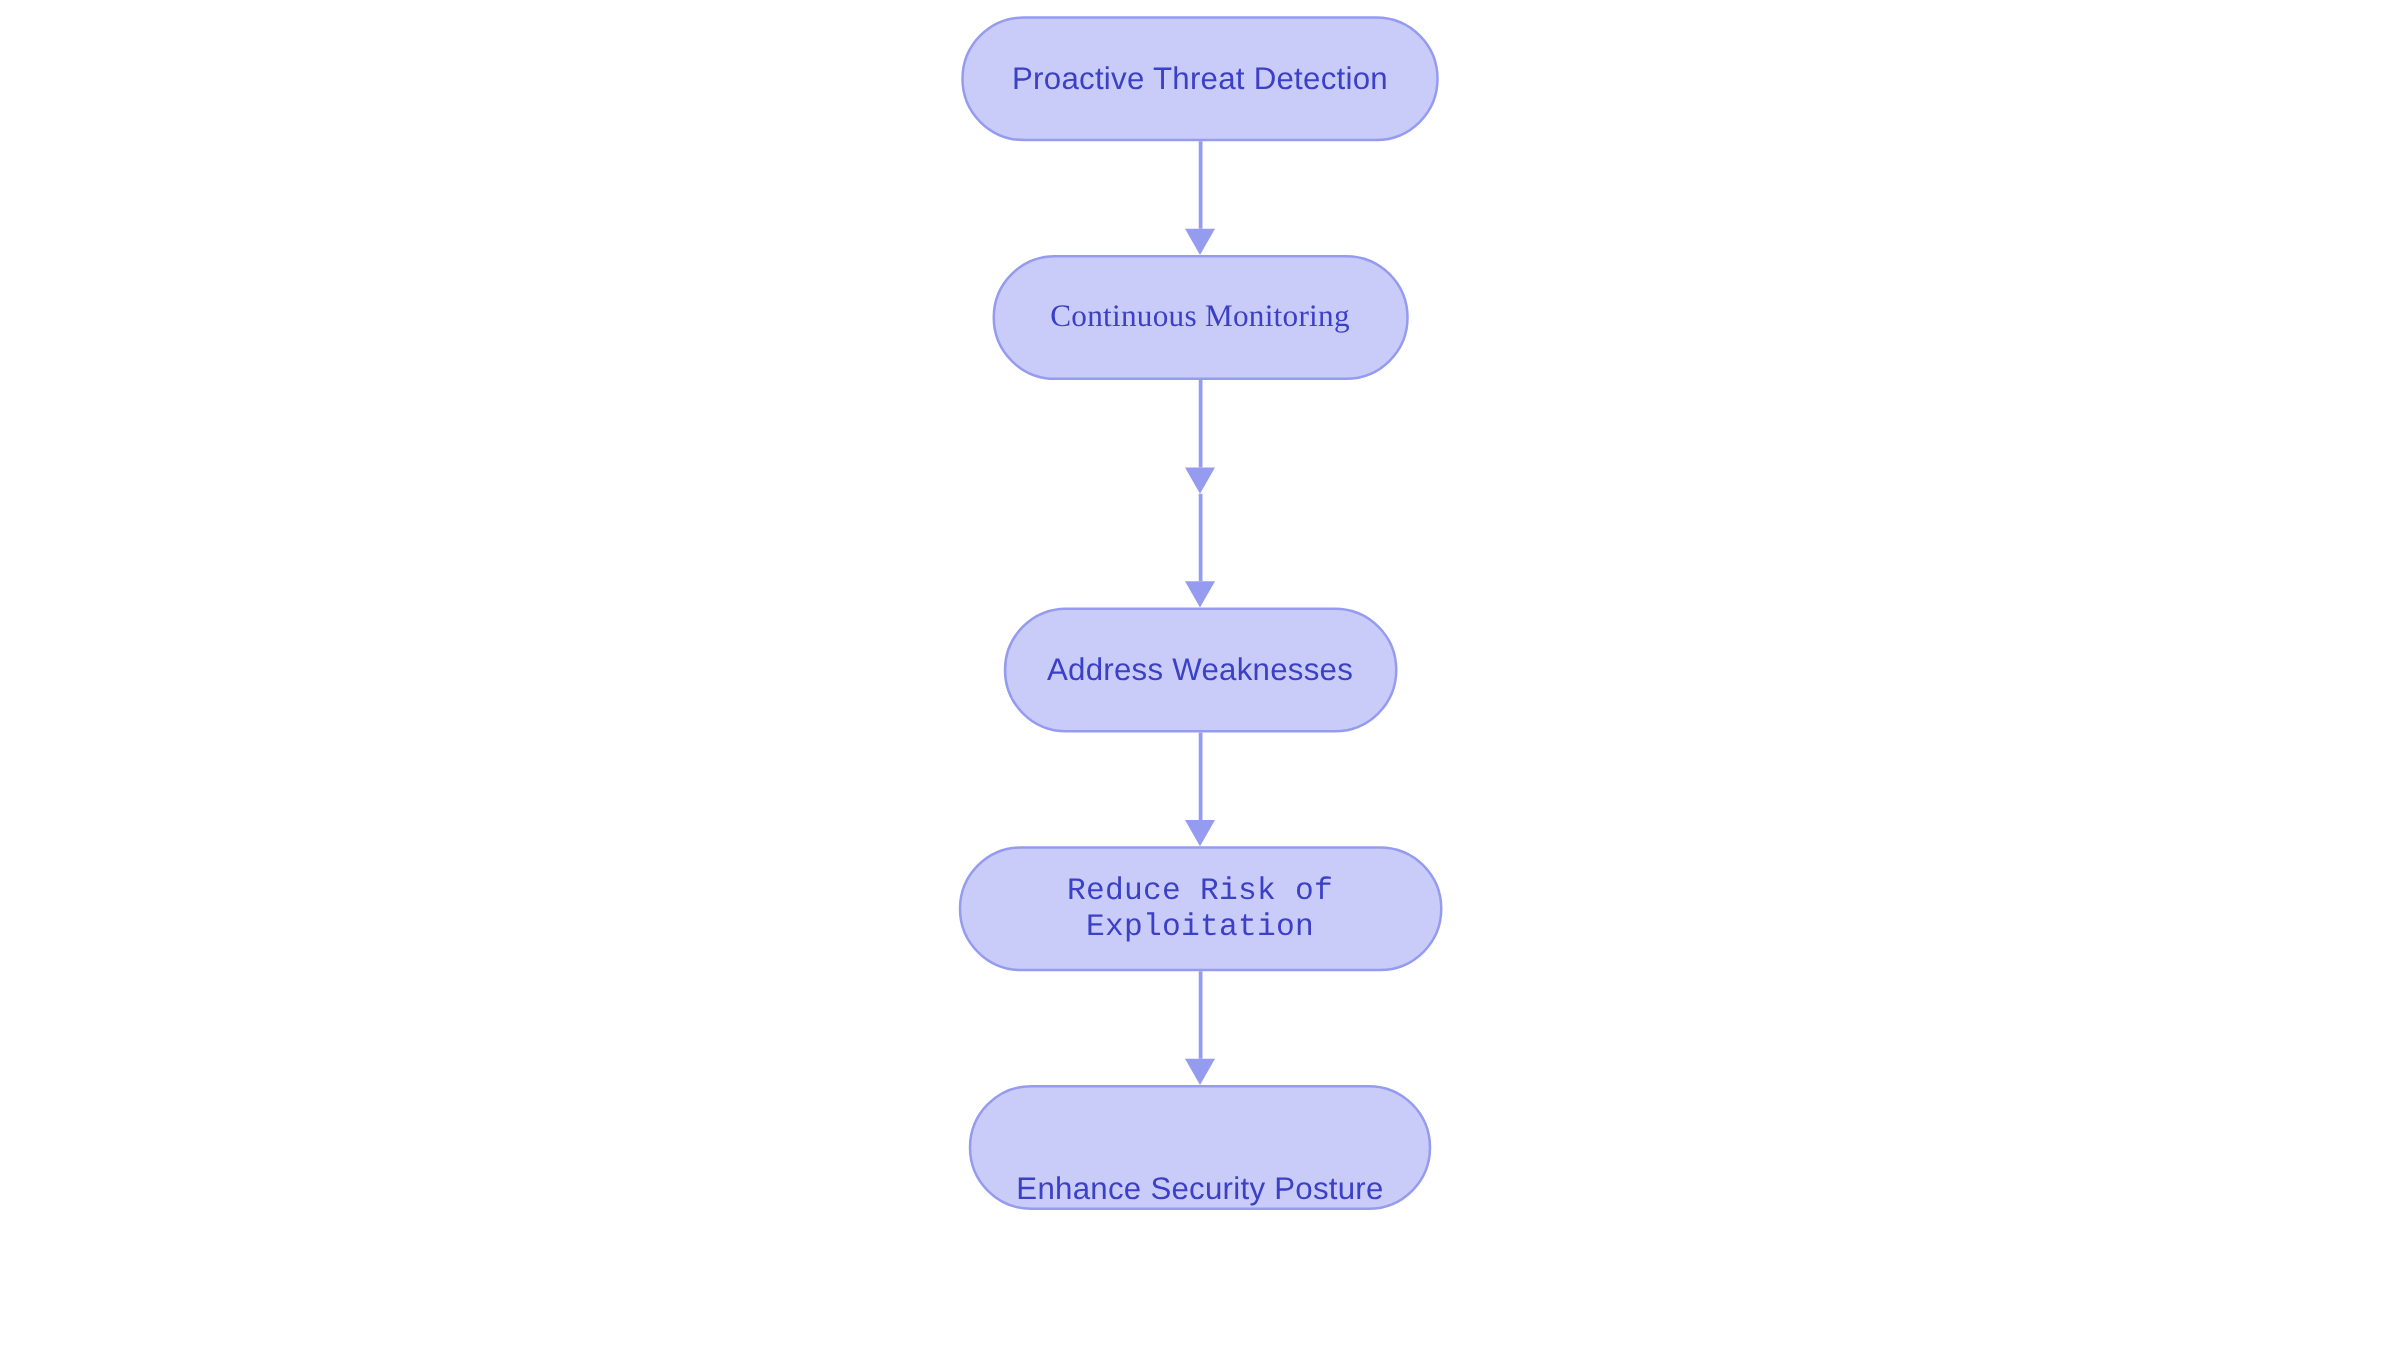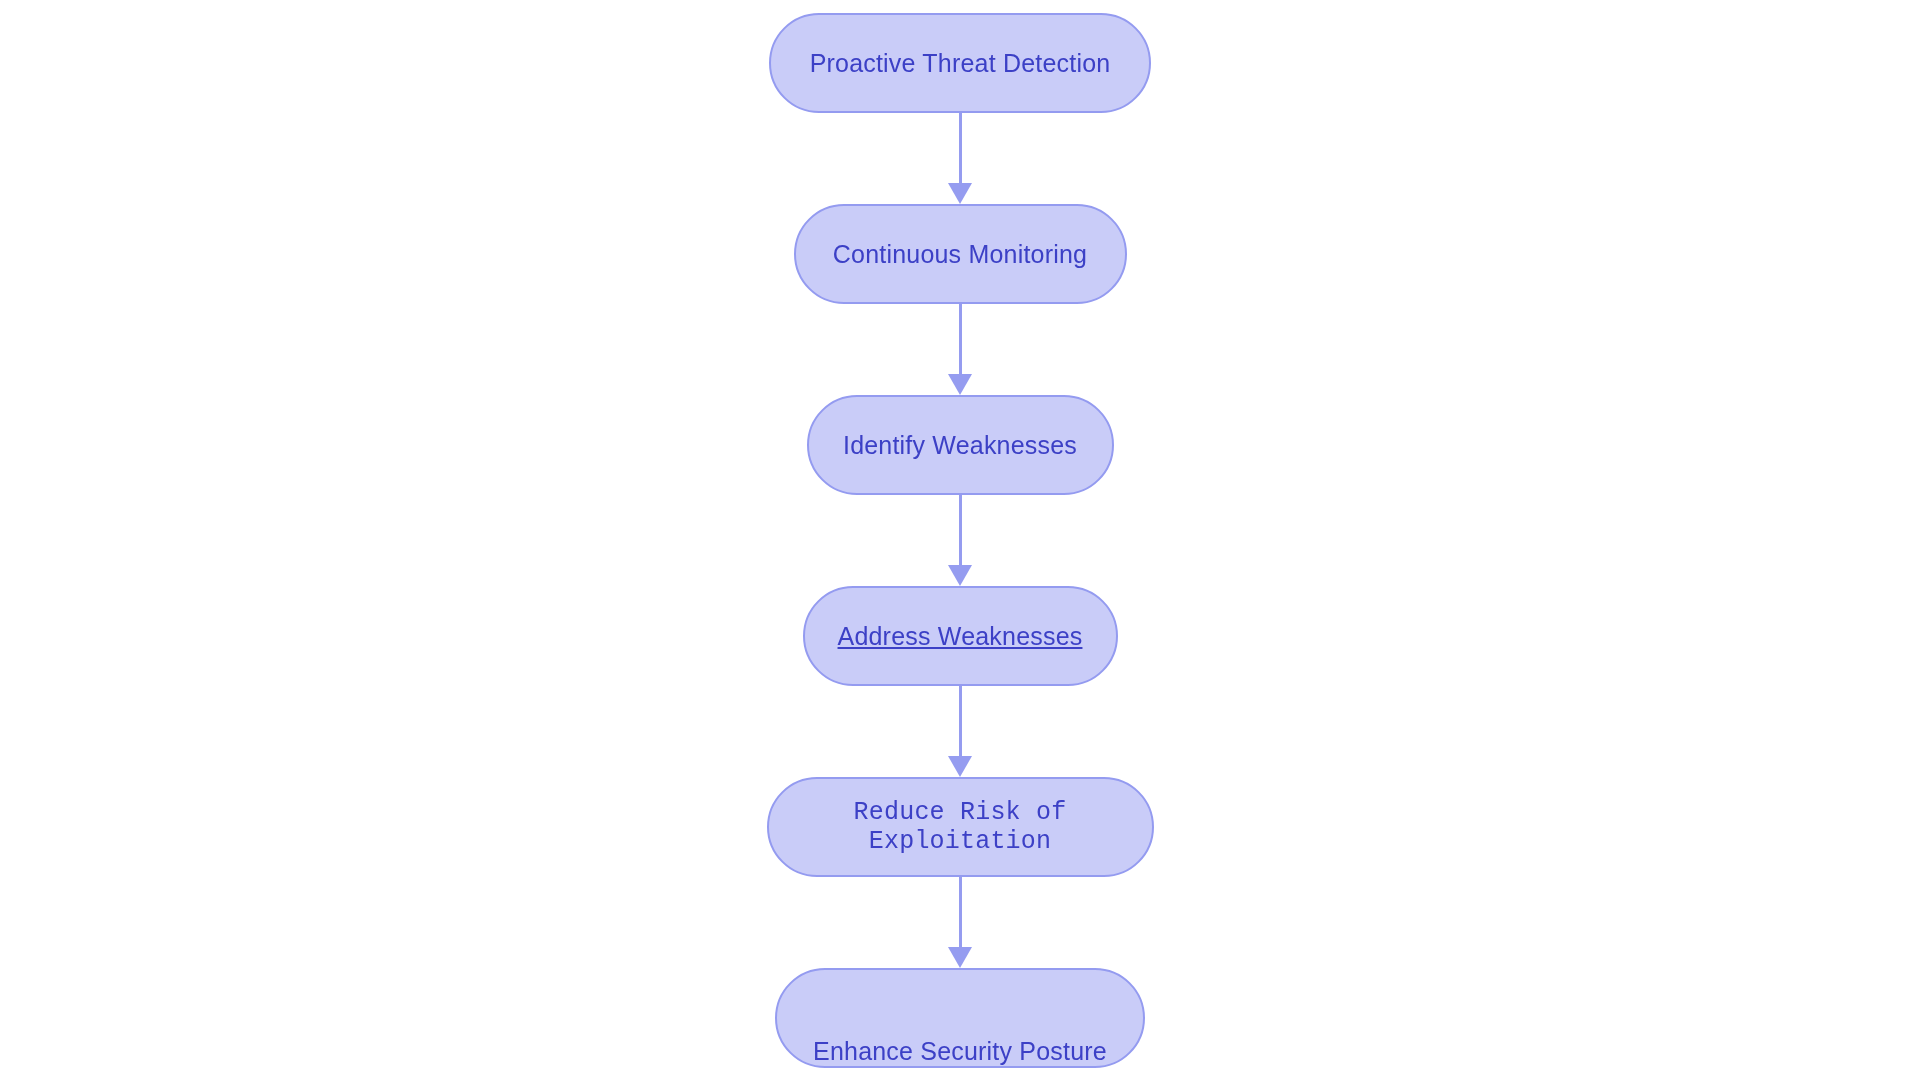--- a/index.html
+++ b/index.html
@@ -33,23 +33,23 @@
     color:var(--node-text);
     font-size:25px;
     letter-spacing:.2px;
     display:flex;
     align-items:center;
     justify-content:center;
     text-align:center;
     flex:0 0 auto;
   }
   .w1{width:382px;}
-  .w2{width:333px;}
+  .w2{width:333px;font-family:Liberation Serif, serif;}
   .w3{width:307px;}
-  .w4{width:315px;text-decoration:underline;}
+  .w4{width:315px;}
   .w5{width:387px;font-family:Liberation Mono, monospace;}
   .w6{width:370px;align-items:flex-end;}
   .connector{
     height:91px;
     display:flex;
     flex-direction:column;
     align-items:center;
     flex:0 0 auto;
   }
   .connector .line{
@@ -81,23 +81,20 @@
 
     <div class="node w2">
       <span>Continuous Monitoring</span>
     </div>
 
     <div class="connector">
       <div class="line"></div>
       <div class="head"></div>
     </div>
 
-    <div class="node w3">
-      <span>Identify Weaknesses</span>
-    </div>
 
     <div class="connector">
       <div class="line"></div>
       <div class="head"></div>
     </div>
 
     <div class="node w4">
       <span>Address Weaknesses</span>
     </div>
 

